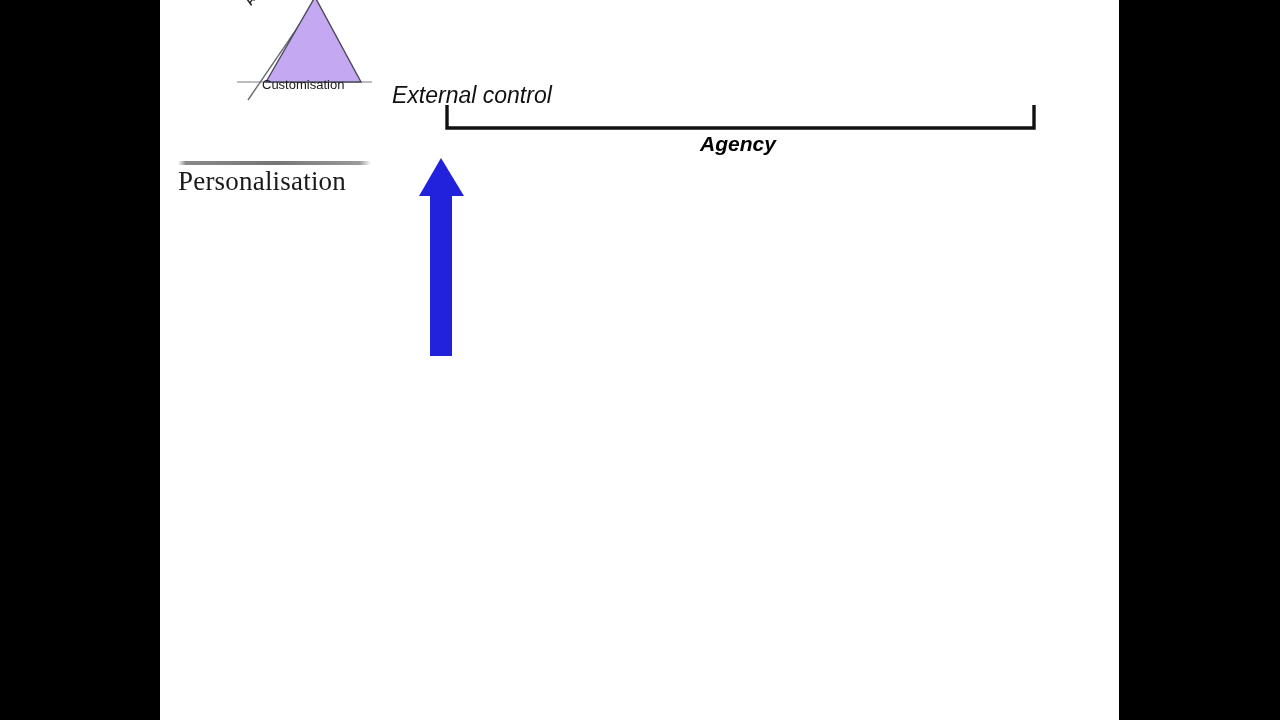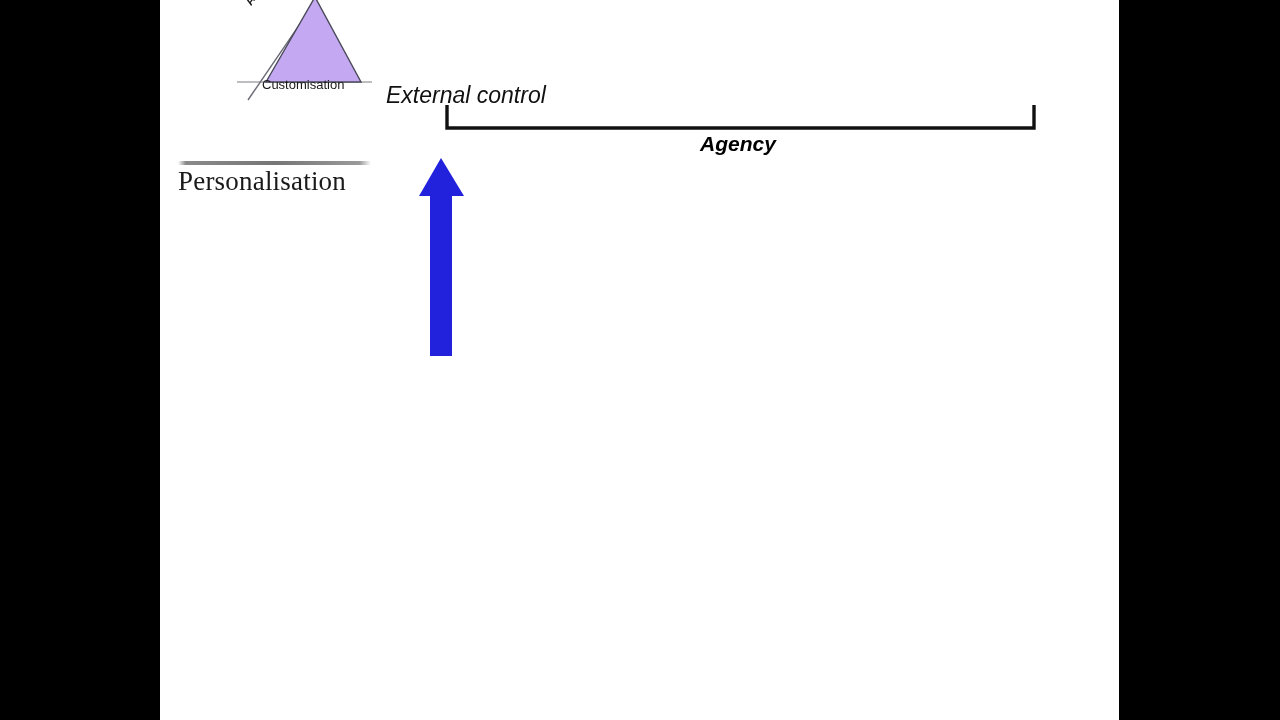--- a/index.html
+++ b/index.html
@@ -89,21 +89,21 @@
     left: 18px;    
     top: 161px;
     width: 193px;  
     height: 4px;
     background: linear-gradient(to right, #ffffff 0%, #8a8a8a 4%, #767676 50%, #9a9a9a 94%, #ffffff 100%);
   }
 
   
   #external-control-label {
     position: absolute;
-    left: 226px;  
+    left: 232px;  
     top: 82px;
     font-family: "Liberation Sans", sans-serif;
     font-style: italic;
     font-size: 23px;
     color: #111111;
     white-space: nowrap;
   }
 
   #agency-bracket {
     position: absolute;

